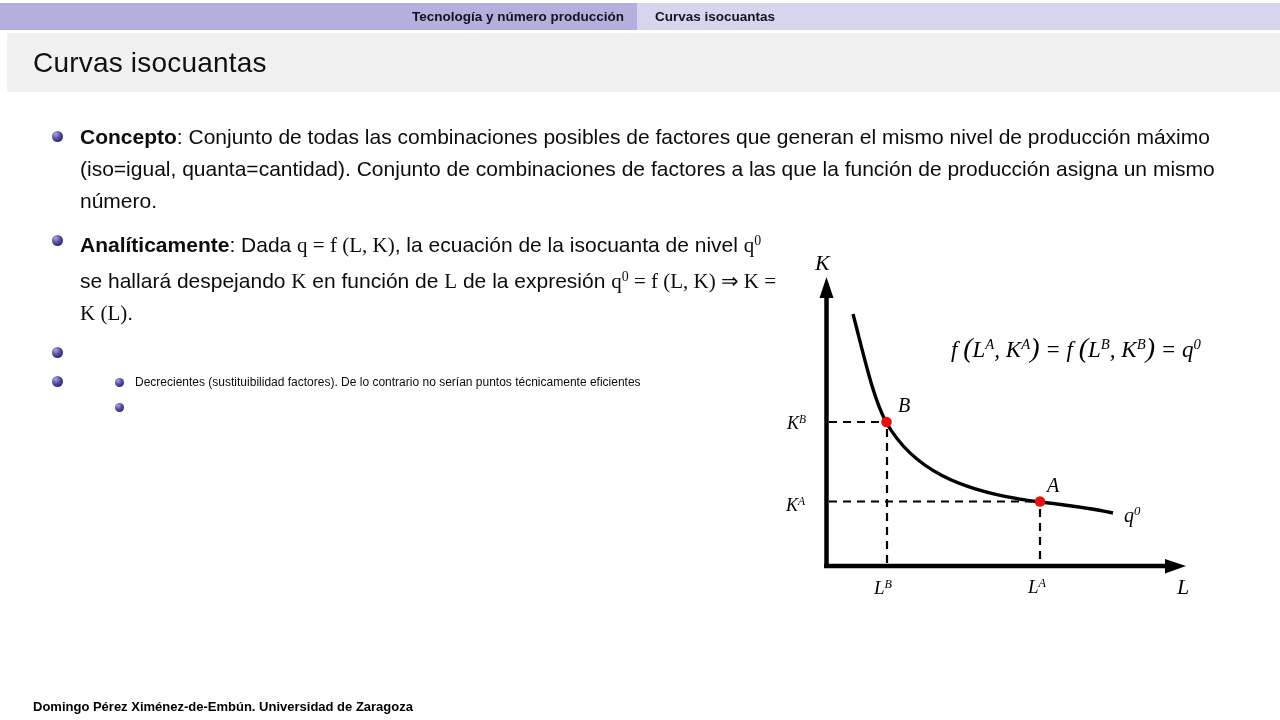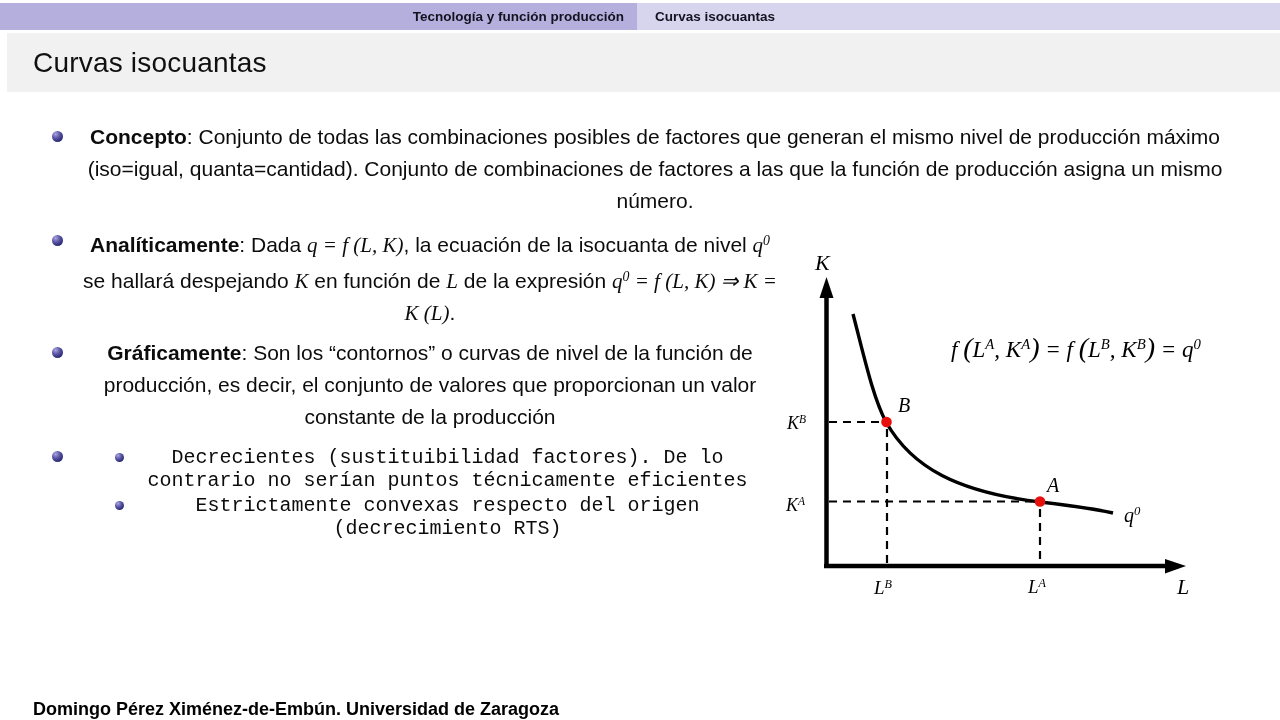--- a/index.html
+++ b/index.html
@@ -21,52 +21,52 @@
   .nav-label { font-size:13.5px; font-weight:bold; color:#131320; white-space:nowrap; }
   
   .titlebar {
     position:absolute; top:33px; left:7px; right:0; height:59px; background:#f1f1f2;
     display:flex; align-items:center;
   }
   .titlebar h1 { font-size:28px; font-weight:400; color:#101010; padding-left:26px; letter-spacing:0.2px; }
   
   .content { position:absolute; left:52px; top:121px; width:1180px; }
   ul { list-style:none; }
-  .l1 > li { display:flex; align-items:flex-start; margin-bottom:8px;text-align:center; }
+  .l1 > li { display:flex; align-items:flex-start; margin-bottom:8px; }
   .ball {
     flex:0 0 auto; width:11px; height:11px; border-radius:50%; margin-top:10px; margin-right:17px;
     background:radial-gradient(circle at 33% 28%, #aba7dc 0%, #5b56a9 38%, #26266a 78%, #1b1b52 100%);
   }
   .txt { font-size:21px; line-height:32px; color:#0c0c0c; }
   .txt.w-full { max-width:1150px; }
   .txt.w-narrow { max-width:700px; }
   .b { font-weight:bold; }
-  .m { font-family:"Liberation Serif", serif; font-style:italic; }
+  .m { font-family:"Liberation Serif", serif; }
   .sup { font-size:66%; vertical-align:0.5em; }
   
   .l2 { margin-top:5px; margin-left:35px; }
   .l2 > li { display:flex; align-items:flex-start; margin-bottom:2px; }
   .l2 .ball { width:9px; height:9px; margin-top:7px; margin-right:11px; }
-  .l2 .txt { font-size:20px; line-height:23px; max-width:625px;font-family:Liberation Mono, monospace; }
+  .l2 .txt { font-size:12px; line-height:23px; max-width:625px; }
   
   .graph { position:absolute; left:780px; top:245px; width:460px; height:365px; }
   .graph text {
     font-family:"Liberation Serif", serif; font-style:italic; fill:#000;
   }
   
-  .footer { position:absolute; left:33px; top:699px; font-size:18px; font-weight:bold; color:#000; }
+  .footer { position:absolute; left:33px; top:699px; font-size:13px; font-weight:bold; color:#000; }
 </style>
 </head>
 <body>
 
 <div class="slide">
 
   <header class="navbar">
     <div class="nav-left">
-      <span class="nav-label">Tecnología y función producción</span>
+      <span class="nav-label">Tecnología y número producción</span>
     </div>
     <div class="nav-right">
       <span class="nav-label">Curvas isocuantas</span>
     </div>
   </header>
 
   <div class="titlebar">
     <h1>Curvas isocuantas</h1>
   </div>
 
@@ -75,33 +75,31 @@
       <li>
         <span class="ball"></span>
         <div class="txt w-full"><span class="b">Concepto</span><span>: Conjunto de todas las combinaciones posibles de factores que generan el mismo nivel de producción máximo (iso=igual, quanta=cantidad). Conjunto de combinaciones de factores a las que la función de producción asigna un mismo número.</span></div>
       </li>
       <li>
         <span class="ball"></span>
         <div class="txt w-narrow"><span class="b">Analíticamente</span><span>: Dada </span><span class="m">q = f (L, K)</span><span>, la ecuación de la isocuanta de nivel </span><span class="m">q</span><span class="m sup">0</span><span> se hallará despejando </span><span class="m">K</span><span> en función de </span><span class="m">L</span><span> de la expresión </span><span class="m">q</span><span class="m sup">0</span><span class="m"> = f (L, K) ⇒ K = K (L)</span><span>.</span></div>
       </li>
       <li>
         <span class="ball"></span>
-        <div class="txt w-narrow"><span class="b">Gráficamente</span><span>: Son los “contornos” o curvas de nivel de la función de producción, es decir, el conjunto de valores que proporcionan un valor constante de la producción</span></div>
       </li>
       <li>
         <span class="ball"></span>
         <div>
           <ul class="l2">
             <li>
               <span class="ball"></span>
               <div class="txt">Decrecientes (sustituibilidad factores). De lo contrario no serían puntos técnicamente eficientes</div>
             </li>
             <li>
               <span class="ball"></span>
-              <div class="txt">Estrictamente convexas respecto del origen (decrecimiento RTS)</div>
             </li>
           </ul>
         </div>
       </li>
     </ul>
   </main>
 
   <svg class="graph" viewBox="780 245 460 365" xmlns="http://www.w3.org/2000/svg">
 
     <line x1="826.5" y1="568" x2="826.5" y2="292" stroke="#000" stroke-width="4.5"></line>

